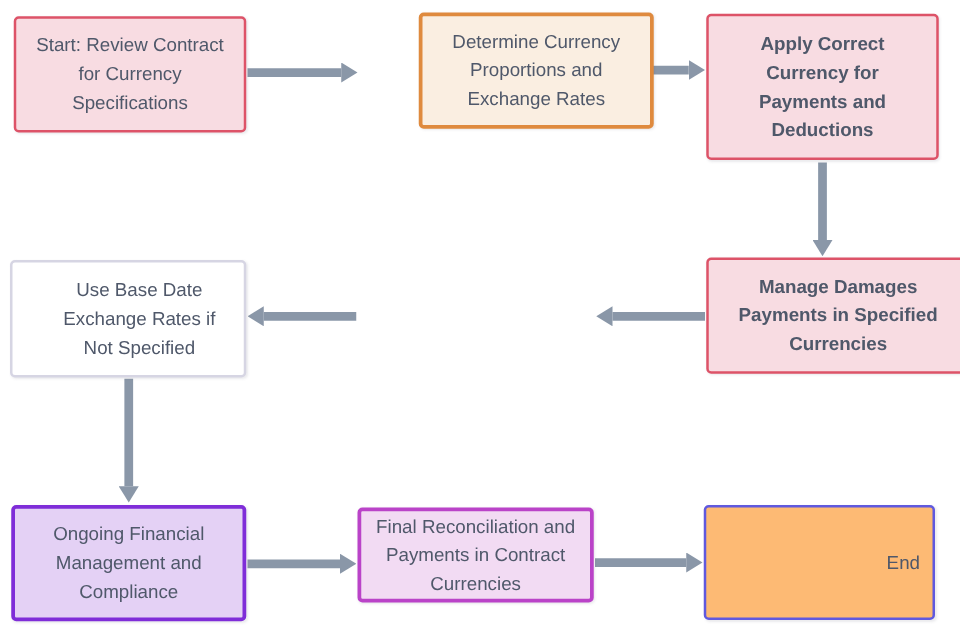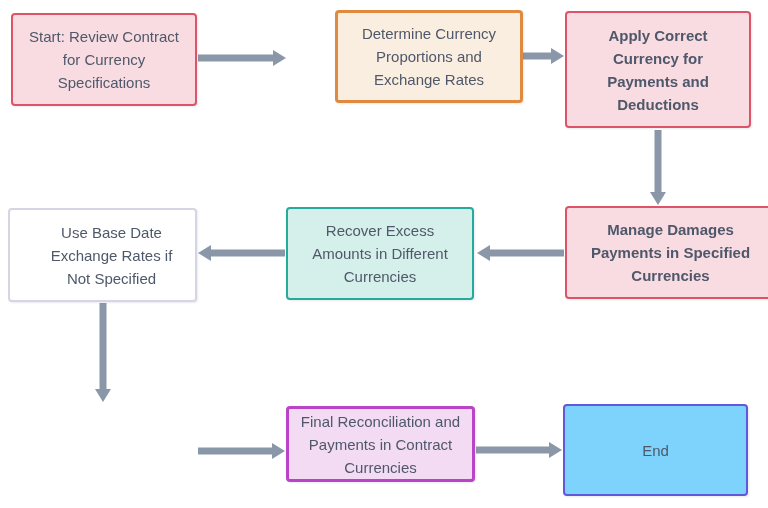--- a/index.html
+++ b/index.html
@@ -33,21 +33,21 @@
   }
   
   .n1 { left: 11px;  top: 13px;  width: 186px; height: 93px;  background: #f8dce2; border-color: #dd5368; border-width: 2px; }
   .n2 { left: 287px; top: 10px;  width: 188px; height: 93px;  background: #faeee1; border-color: #df8a3e; border-width: 3px; margin-left: 48px; }
   .n3 { left: 565px; top: 11px;  width: 186px; height: 117px; background: #f8dce2; border-color: #dd5368; border-width: 2px; font-weight: bold; }
   .n4 { left: 565px; top: 206px; width: 211px; height: 93px;  background: #f8dce2; border-color: #dd5368; border-width: 2px; font-weight: bold; }
   .n5 { left: 286px; top: 207px; width: 188px; height: 93px;  background: #d5f0ea; border-color: #25ab9b; border-width: 2px; }
   .n6 { left: 8px;   top: 208px; width: 189px; height: 94px;  background: #ffffff; border-color: #d6d5e3; border-width: 2px; padding-left: 28px; }
   .n7 { left: 9px;   top: 404px; width: 188px; height: 93px;  background: #e4d1f5; border-color: #7f2dd8; border-width: 3px; }
   .n8 { left: 286px; top: 406px; width: 189px; height: 76px;  background: #f2dbf3; border-color: #ba43c8; border-width: 3px; }
-  .n9 { left: 563px; top: 404px; width: 185px; height: 92px;  background: #7dd3fc; border-color: #6059de; border-width: 2px; }
+  .n9 { left: 563px; top: 404px; width: 185px; height: 92px;  background: #fdba74; border-color: #6059de; border-width: 2px; justify-content: flex-end; }
 </style>
 </head>
 <body>
 
 <div id="canvas">
 
   <svg id="edges" width="768" height="508" viewBox="0 0 768 508" xmlns="http://www.w3.org/2000/svg" aria-hidden="true">
     <defs>
       <marker id="arrowhead" markerUnits="userSpaceOnUse" markerWidth="13" markerHeight="16" refX="0" refY="8" orient="auto">
         <path d="M0,0 L13,8 L0,16 Z" fill="#8a97a8"></path>
@@ -72,28 +72,28 @@
   </div>
 
   <div class="node n3">
     <span>Apply Correct Currency for Payments and Deductions</span>
   </div>
 
   <div class="node n4">
     <span>Manage Damages Payments in Specified Currencies</span>
   </div>
 
-  <div class="node n5">
-    <span>Recover Excess Amounts in Different Currencies</span>
-  </div>
 
   <div class="node n6">
     <span>Use Base Date Exchange Rates if Not Specified</span>
   </div>
 
+  <div class="node n7">
+    <span>Ongoing Financial Management and Compliance</span>
+  </div>
 
   <div class="node n8">
     <span>Final Reconciliation and Payments in Contract Currencies</span>
   </div>
 
   <div class="node n9">
     <span>End</span>
   </div>
 
 </div>

